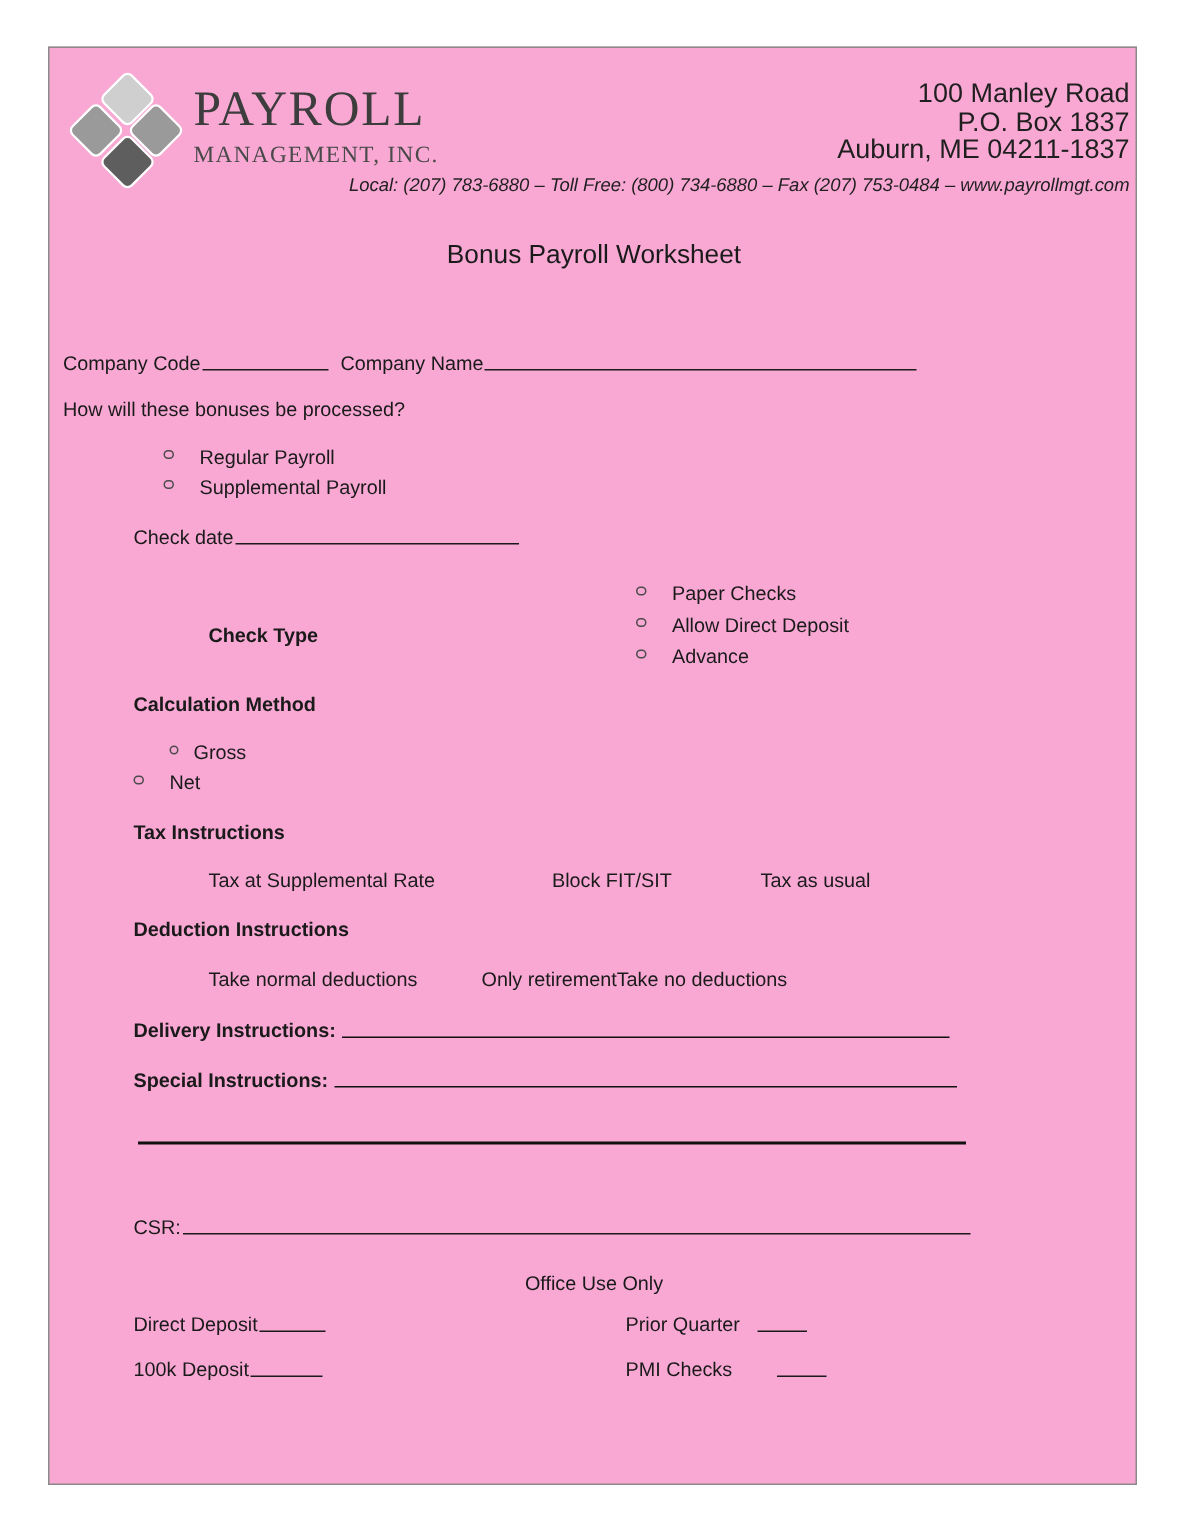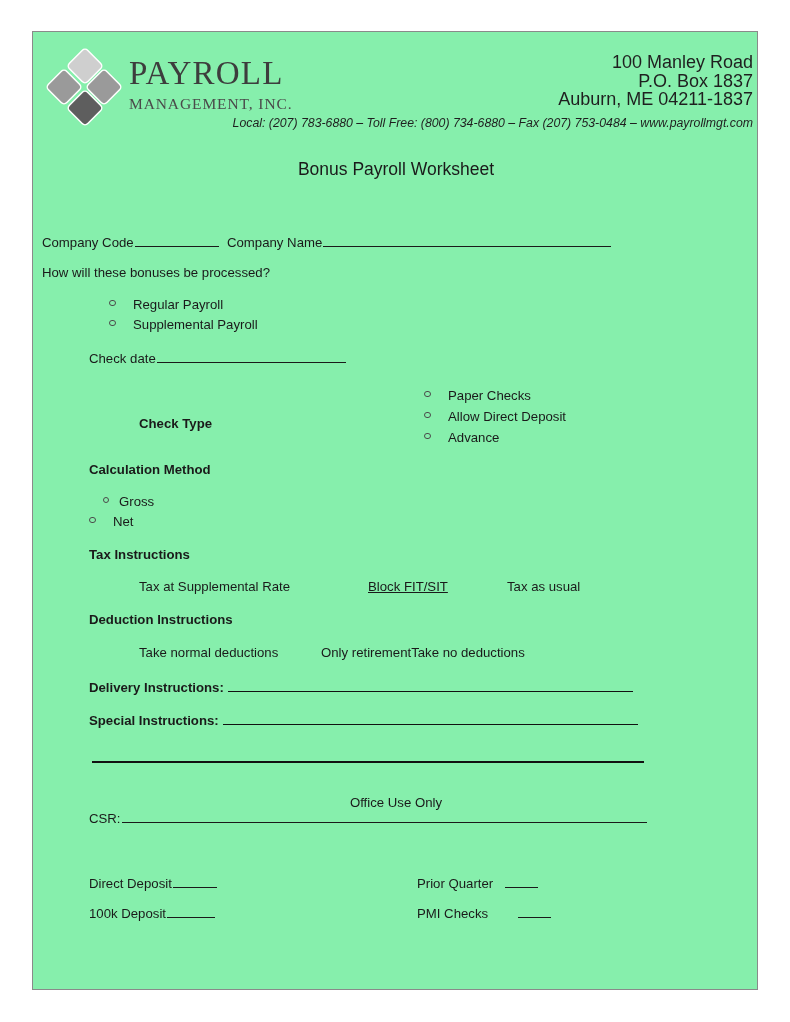--- a/index.html
+++ b/index.html
@@ -22,21 +22,21 @@
     overflow: hidden;
   }
   .page-frame {
     position: absolute;
     left: 32px;
     top: 31px;
     width: 726px;
     height: 959px;
     border: 1px solid #8a8a8a;
     box-sizing: border-box;
-    background: #86efac;
+    background: #f9a8d4;
   }
   .content {
     position: absolute;
     left: 0;
     top: 0;
     width: 726px;
     height: 959px;
   }
 
   
@@ -173,21 +173,21 @@
     left: 59px;
     top: 729px;
     width: 552px;
     height: 0;
     border-top: 2.6px solid #111111;
   }
 
   .office-title {
     position: absolute;
     left: 0;
-    top: 763px;
+    top: 816px;
     width: 726px;
     text-align: center;
     font-size: 13.2px;
     color: #1a1a1a;
   }
 </style>
 </head>
 <body>
 
 <div class="page">
@@ -249,30 +249,30 @@
         <span class="bullet-mark"></span><span class="bullet-label">Paper Checks</span>
       </div>
       <div class="bullet-item" style="left:391px; top:377px;">
         <span class="bullet-mark"></span><span class="bullet-label">Allow Direct Deposit</span>
       </div>
       <div class="bullet-item" style="left:391px; top:398px;">
         <span class="bullet-mark"></span><span class="bullet-label">Advance</span>
       </div>
 
       <div class="row bold" style="left:56px; top:430px;">Calculation Method</div>
-      <div class="bullet-item" style="left:62px; top:462px;text-align:right;">
+      <div class="bullet-item" style="left:72px; top:462px;text-align:right;">
         <span class="bullet-mark"></span><span class="bullet-label">Gross</span>
       </div>
       <div class="bullet-item" style="left:56px; top:482px;">
         <span class="bullet-mark"></span><span class="bullet-label">Net</span>
       </div>
 
       <div class="row bold" style="left:56px; top:515px;">Tax Instructions</div>
       <div class="row" style="left:106px; top:547px;">Tax at Supplemental Rate</div>
-      <div class="row" style="left:335px; top:547px;text-decoration:underline;">Block FIT/SIT</div>
+      <div class="row" style="left:335px; top:547px;">Block FIT/SIT</div>
       <div class="row" style="left:474px; top:547px;">Tax as usual</div>
 
       <div class="row bold" style="left:56px; top:580px;">Deduction Instructions</div>
       <div class="row" style="left:106px; top:613px;">Take normal deductions</div>
       <div class="row" style="left:288px; top:613px;">Only retirementTake no deductions</div>
 
       <div class="row bold" style="left:56px; top:646px;">
         <span>Delivery Instructions:</span><span class="fill-thick" style="width:405px;"></span>
       </div>
       <div class="row bold" style="left:56px; top:679px;">

